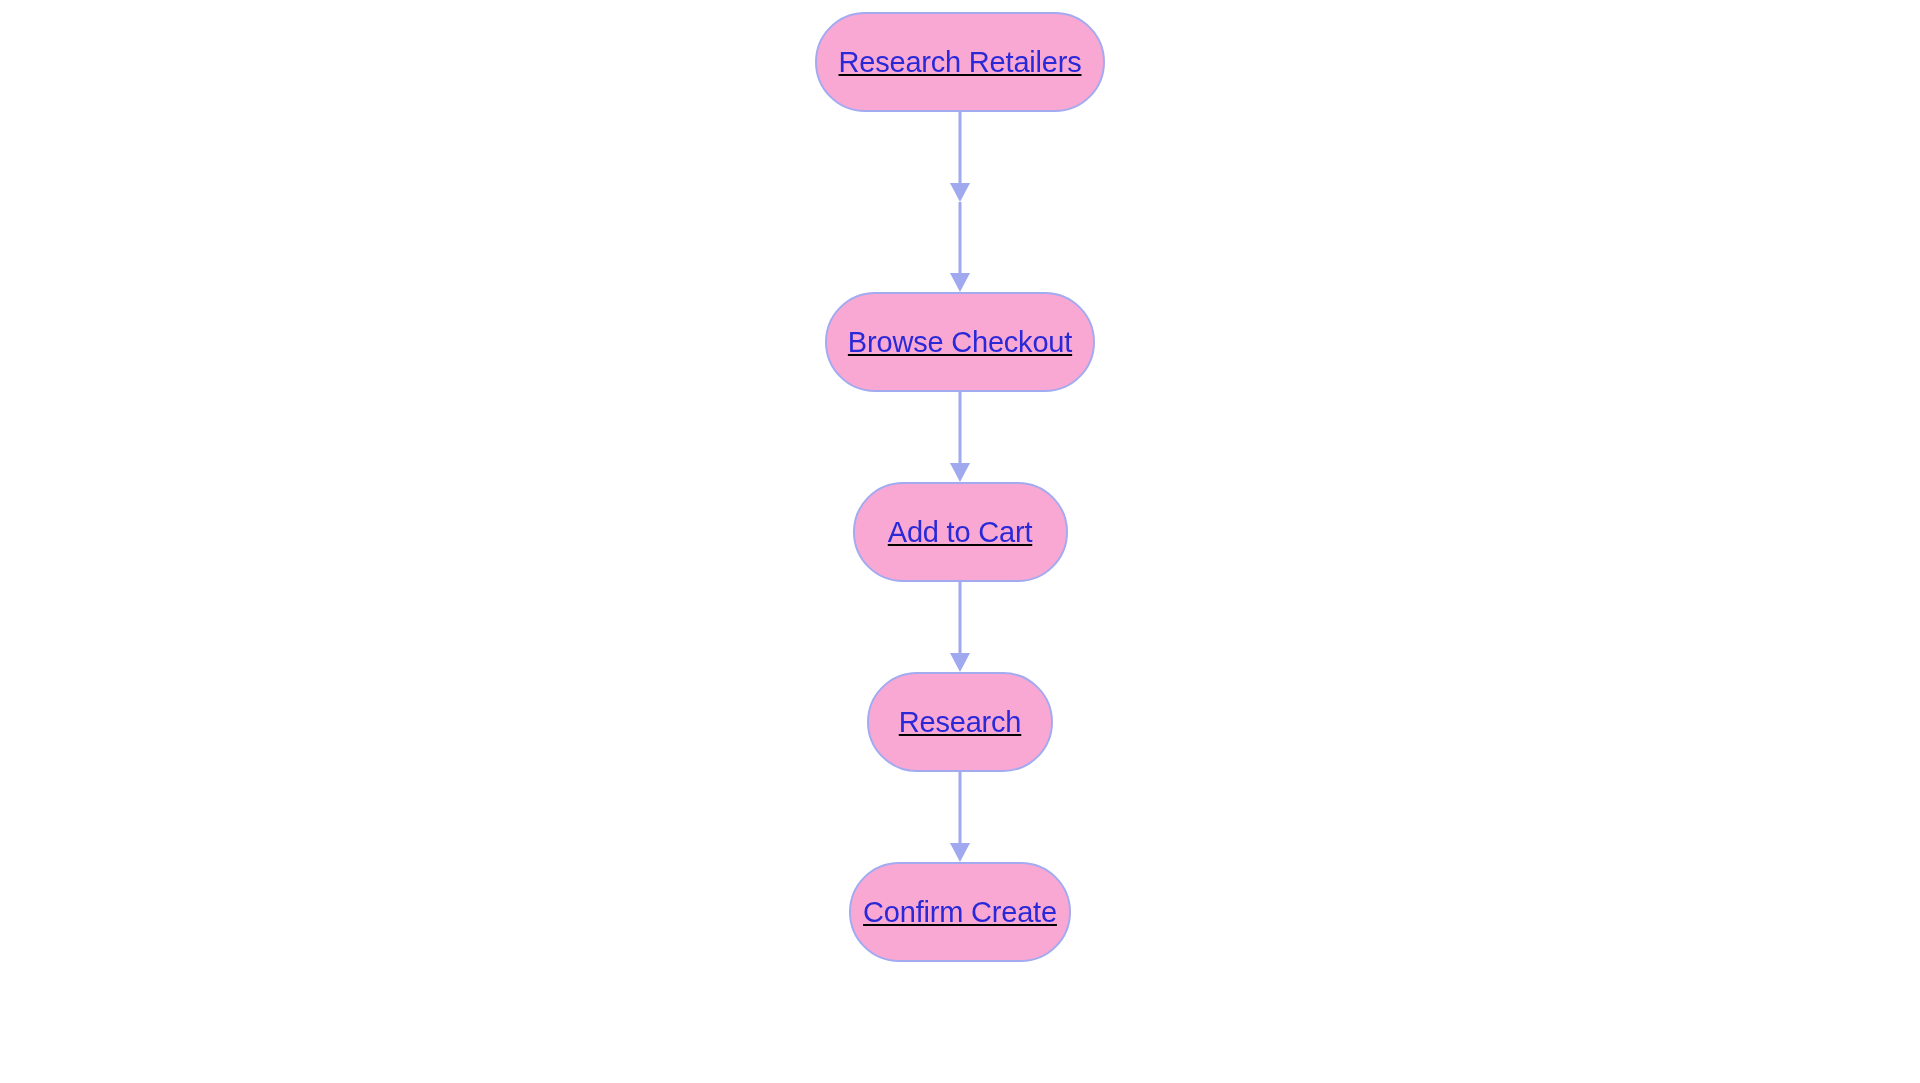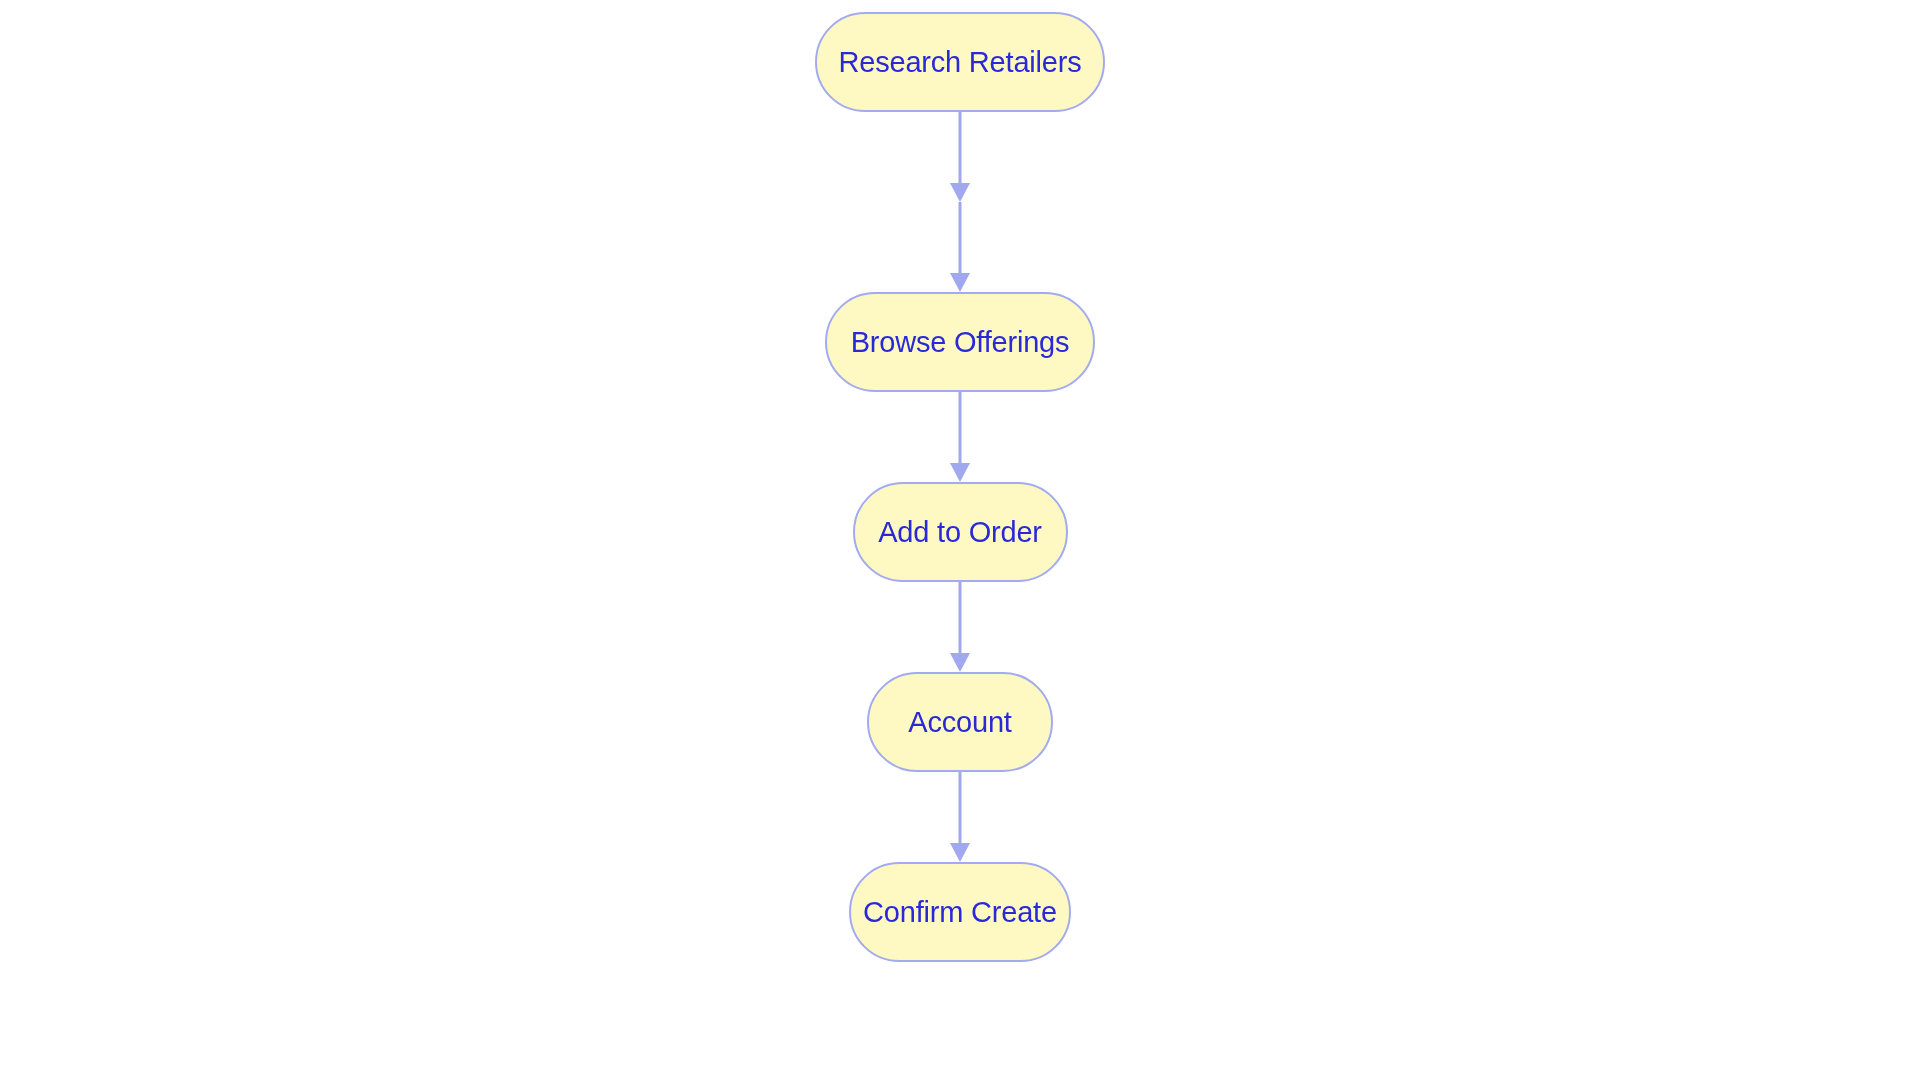--- a/index.html
+++ b/index.html
@@ -33,27 +33,28 @@
     align-items: center;
     justify-content: flex-start;
     padding-top: 12px;
     box-sizing: border-box;
   }
 
   
   .node {
     height: 100px;
     box-sizing: border-box;
-    background: #fef9c3;
+    background: #f9a8d4;
     border: 2px solid #a3abf0;
     border-radius: 50px;
     display: flex;
     align-items: center;
     justify-content: center;
     flex: 0 0 auto;
+    text-decoration: underline;
   }
   .node-label {
     color: #2929d8;
     font-family: "Liberation Sans", sans-serif;
     font-size: 29px;
     font-weight: 400;
     line-height: 1;
     letter-spacing: -0.2px;
     white-space: nowrap;
     padding: 0 34px;
@@ -111,39 +112,39 @@
       <span class="conn-arrowhead"></span>
     </div>
 
 
     <div class="connector">
       <span class="conn-line"></span>
       <span class="conn-arrowhead"></span>
     </div>
 
     <div class="node w-270">
-      <span class="node-label">Browse Offerings</span>
+      <span class="node-label">Browse Checkout</span>
     </div>
 
     <div class="connector">
       <span class="conn-line"></span>
       <span class="conn-arrowhead"></span>
     </div>
 
     <div class="node w-215">
-      <span class="node-label">Add to Order</span>
+      <span class="node-label">Add to Cart</span>
     </div>
 
     <div class="connector">
       <span class="conn-line"></span>
       <span class="conn-arrowhead"></span>
     </div>
 
     <div class="node w-186">
-      <span class="node-label">Account</span>
+      <span class="node-label">Research</span>
     </div>
 
     <div class="connector">
       <span class="conn-line"></span>
       <span class="conn-arrowhead"></span>
     </div>
 
     <div class="node w-222">
       <span class="node-label">Confirm Create</span>
     </div>

